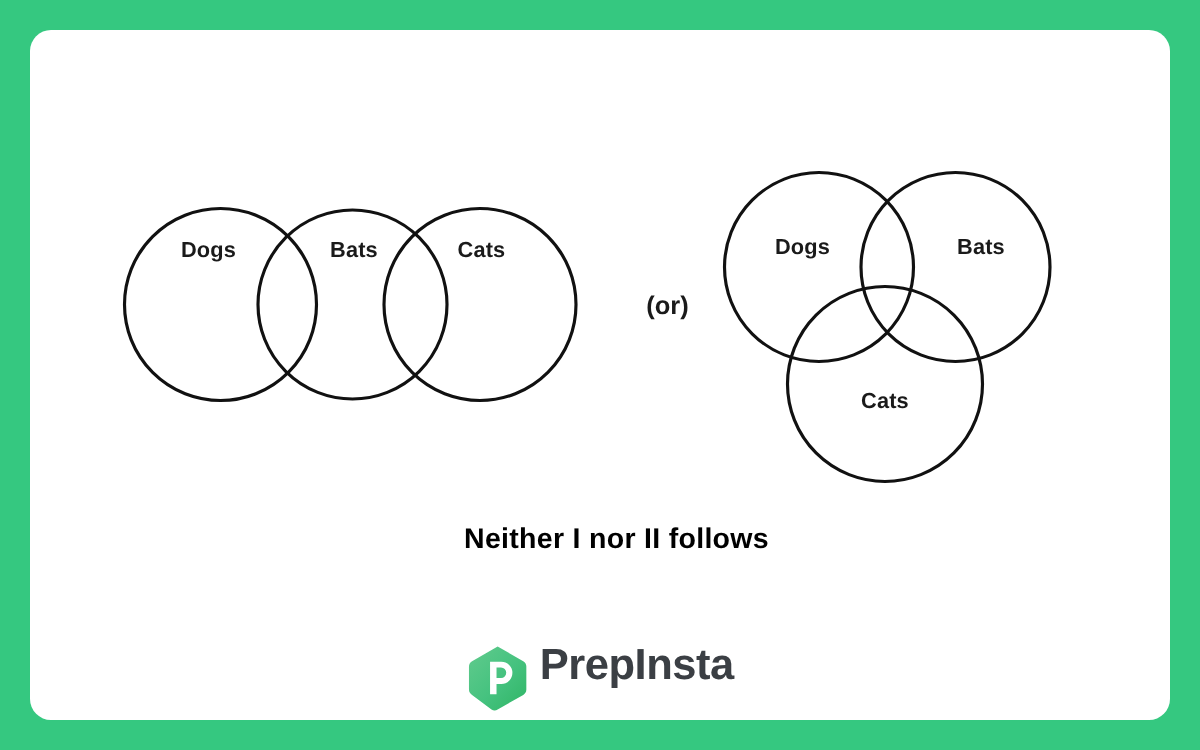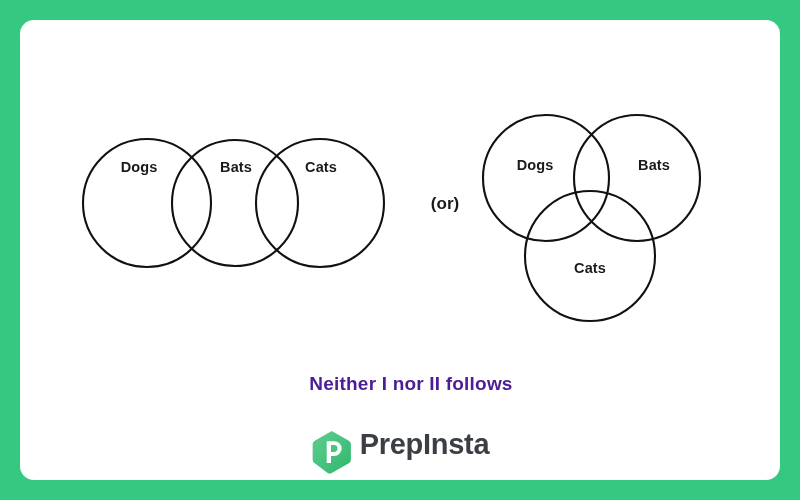--- a/index.html
+++ b/index.html
@@ -74,24 +74,23 @@
   }
   
   .caption {
     position: absolute;
     left: 411px;
     top: 360px;
     transform: translate(-50%, -50%);
     font-family: "Liberation Sans", sans-serif;
     font-size: 19px;
     font-weight: 700;
-    color: #4c1d95;
+    color: #000000;
     white-space: nowrap;
     letter-spacing: 0.2px;
-    margin-top: 24px;
   }
   
   .logo {
     position: absolute;
     left: 400px;
     top: 452px;
     transform: translate(-50%, -50%);
     display: flex;
     gap: 7px;
   }

